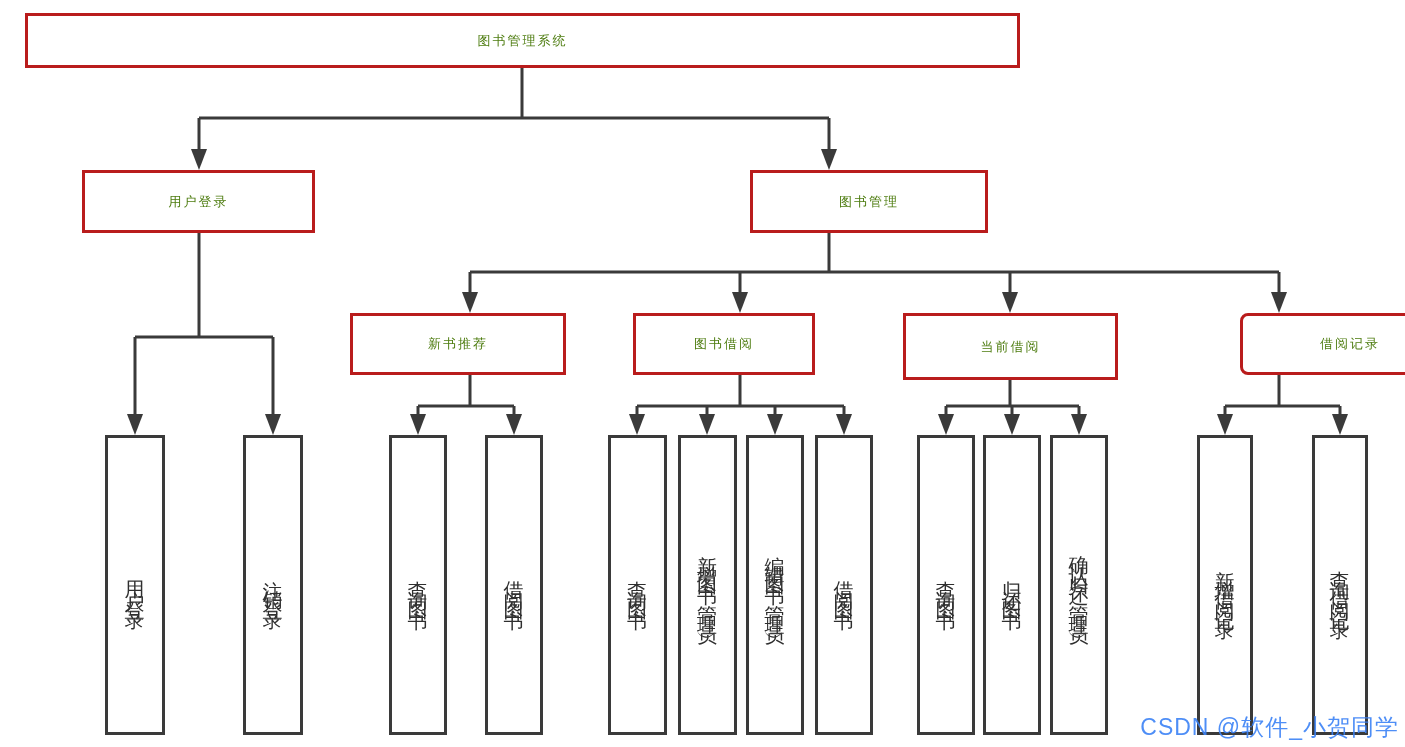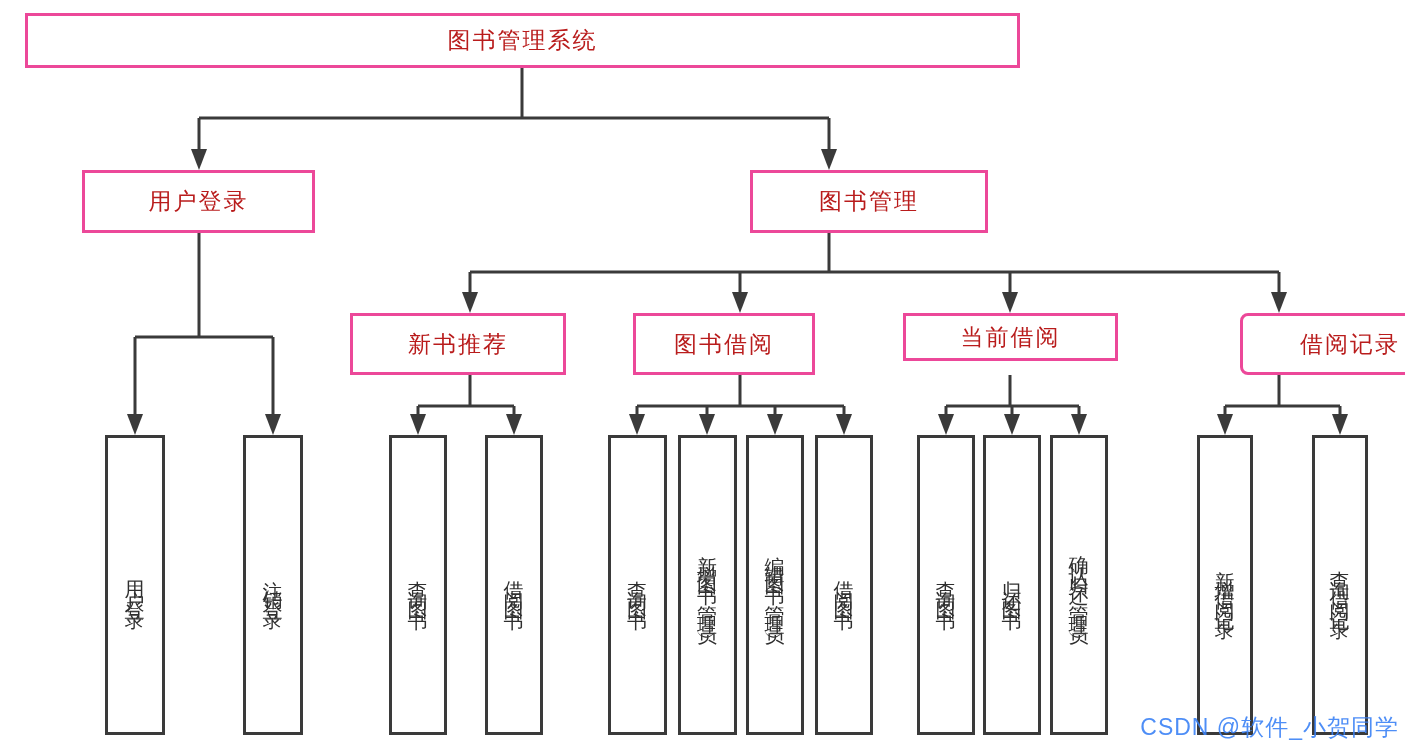--- a/index.html
+++ b/index.html
@@ -13,27 +13,27 @@
   }
   #wires {
     position: absolute;
     left: 0; top: 0;
     width: 1405px; height: 747px;
     z-index: 0;
   }
   .hbox {
     position: absolute;
     box-sizing: border-box;
-    border: 3px solid #ec4899;
+    border: 3px solid #b91c1c;
     background: #ffffff;
     display: flex;
     align-items: center;
     justify-content: center;
-    color: #b91c1c;
-    font-size: 23px;
+    color: #4d7c0f;
+    font-size: 13px;
     letter-spacing: 2px;
     z-index: 1;
   }
   .vbox {
     position: absolute;
     box-sizing: border-box;
     top: 435px;
     height: 300px;
     border: 3px solid #3a3a3a;
     background: #ffffff;
@@ -110,21 +110,21 @@
     </g>
   </svg>
 
   <div class="hbox" style="left:25px; top:13px; width:995px; height:55px;">图书管理系统</div>
 
   <div class="hbox" style="left:82px; top:170px; width:233px; height:63px;">用户登录</div>
   <div class="hbox" style="left:710px; top:170px; width:238px; height:63px;margin-left:40px;">图书管理</div>
 
   <div class="hbox" style="left:350px; top:313px; width:216px; height:62px;">新书推荐</div>
   <div class="hbox" style="left:633px; top:313px; width:182px; height:62px;">图书借阅</div>
-  <div class="hbox" style="left:903px; top:313px; width:215px; height:48px;">当前借阅</div>
+  <div class="hbox" style="left:903px; top:313px; width:215px; height:67px;">当前借阅</div>
   <div class="hbox" style="left:1240px; top:313px; width:220px; height:62px;border-radius:8px;">借阅记录</div>
 
   <div class="vbox" style="left:105px; width:60px;">
     <span>用户登录</span>
     </div>
   <div class="vbox" style="left:243px; width:60px;">
     <span>注销登录</span>
     </div>
 
   <div class="vbox" style="left:389px; width:58px;">

